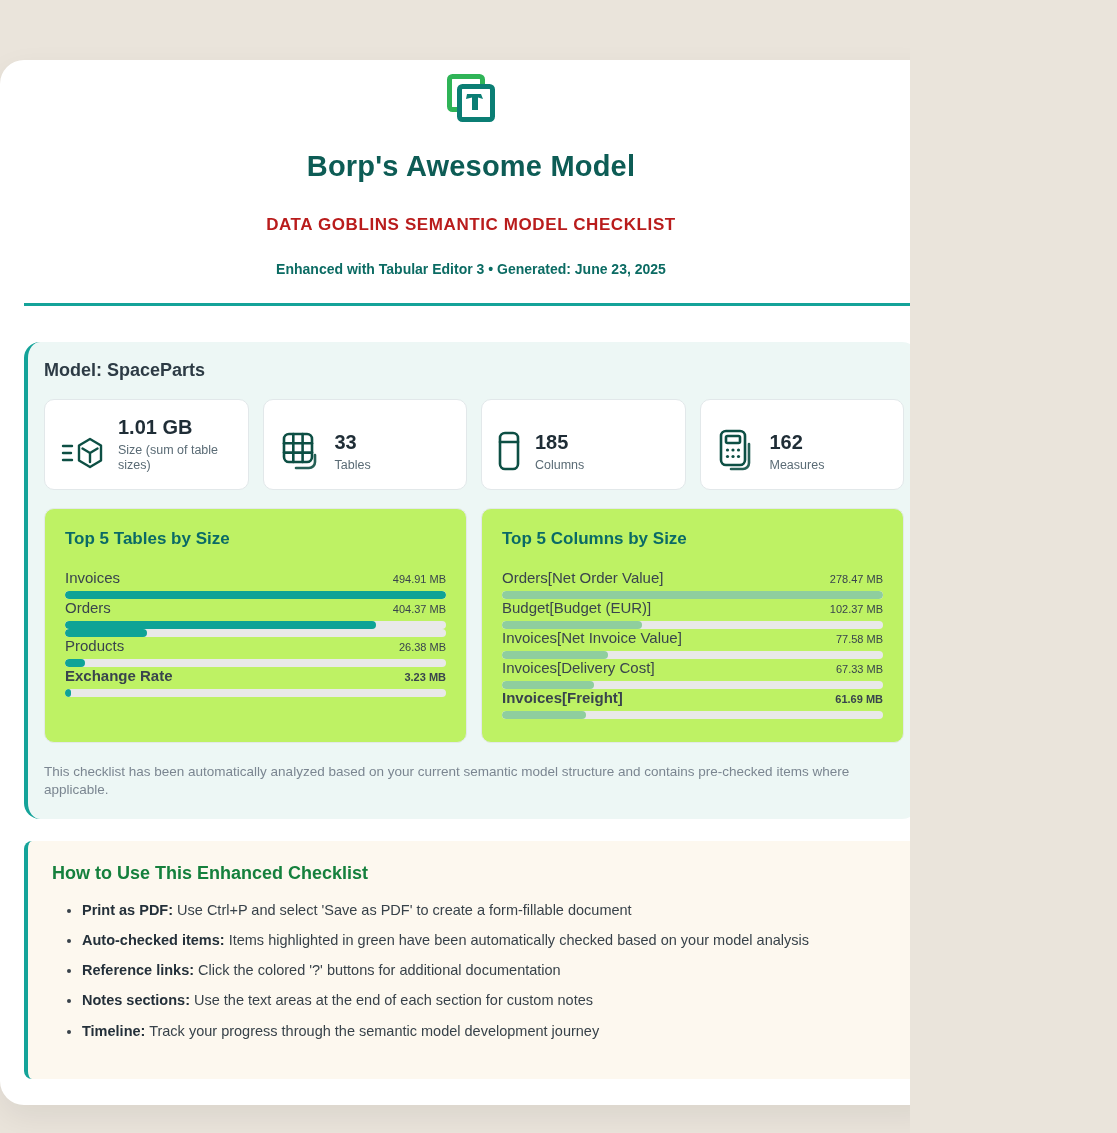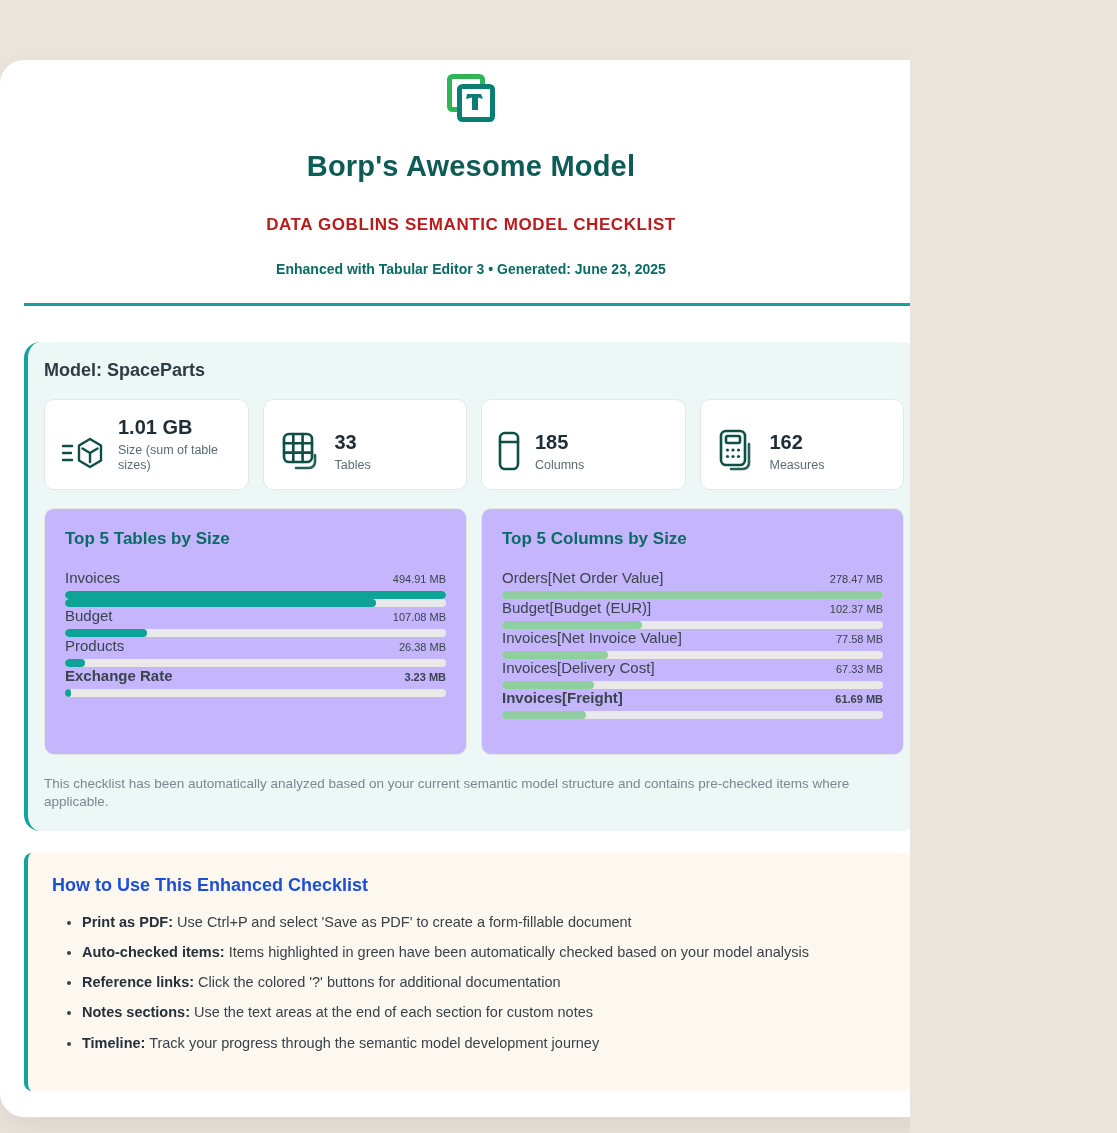--- a/index.html
+++ b/index.html
@@ -94,24 +94,24 @@
     color: #5A6B75;
     line-height: 1.2;
   }
   .panels-grid {
     margin-top: 18px;
     display: grid;
     grid-template-columns: repeat(2, 1fr);
     gap: 14px;
   }
   .panel {
-    background: #c4b5fd;
+    background: #bef264;
     border: 1px solid #E3E9E9;
     border-radius: 10px;
-    padding: 20px 20px 28px 20px;
+    padding: 20px 20px 16px 20px;
   }
   .panel-title {
     font-size: 17px;
     font-weight: bold;
     color: #0A6A66;
     margin-bottom: 20px;
   }
   .bar-row { }
   .bar-row:last-child { margin-bottom: 7px; font-weight: bold; }
   .bar-row-top {
@@ -148,21 +148,21 @@
   .howto-section {
     margin-top: 22px;
     background: #FDF8EF;
     border-left: 4px solid #14A399;
     border-radius: 8px;
     padding: 22px 24px 28px 24px;
   }
   .howto-heading {
     font-size: 18px;
     font-weight: bold;
-    color: #1d4ed8;
+    color: #15803d;
   }
   .howto-list {
     margin-top: 16px;
     padding-left: 30px;
     list-style: disc;
   }
   .howto-list li {
     font-size: 14.5px;
     color: #38424A;
     margin-bottom: 9px;
@@ -269,30 +269,30 @@
     <div class="bar-row-top">
       <span class="bar-label">Invoices</span>
       <span class="bar-value">494.91 MB</span>
     </div>
     <div class="bar-track">
       <div class="bar-fill" style="background: rgb(14, 163, 150); width: 100%;"></div>
     </div>
   </div>
 
   <div class="bar-row">
+    <div class="bar-row-top">
+      <span class="bar-label">Orders</span>
+      <span class="bar-value">404.37 MB</span>
+    </div>
     <div class="bar-track">
       <div class="bar-fill" style="background: rgb(14, 163, 150); width: 81.7058%;"></div>
     </div>
   </div>
 
   <div class="bar-row">
-    <div class="bar-row-top">
-      <span class="bar-label">Budget</span>
-      <span class="bar-value">107.08 MB</span>
-    </div>
     <div class="bar-track">
       <div class="bar-fill" style="background: rgb(14, 163, 150); width: 21.6363%;"></div>
     </div>
   </div>
 
   <div class="bar-row">
     <div class="bar-row-top">
       <span class="bar-label">Products</span>
       <span class="bar-value">26.38 MB</span>
     </div>

